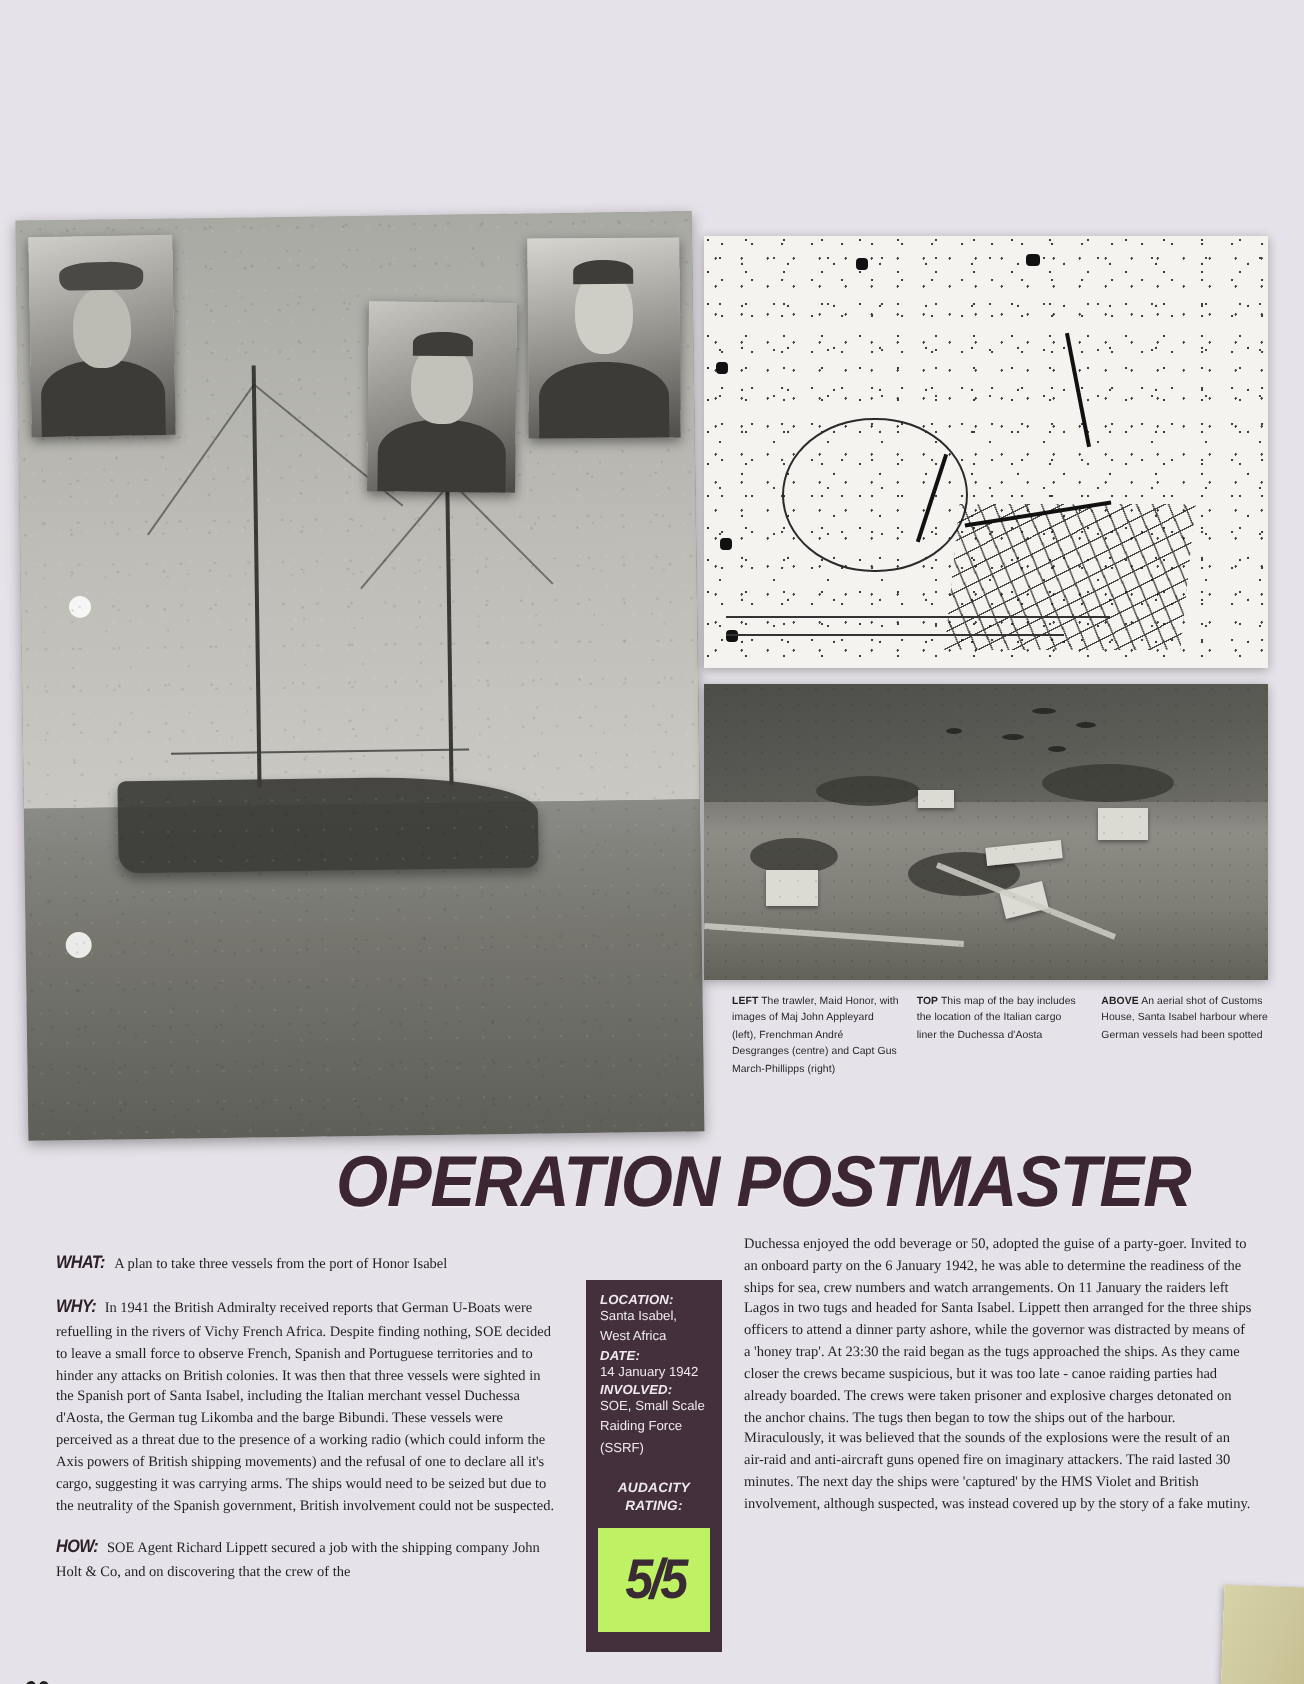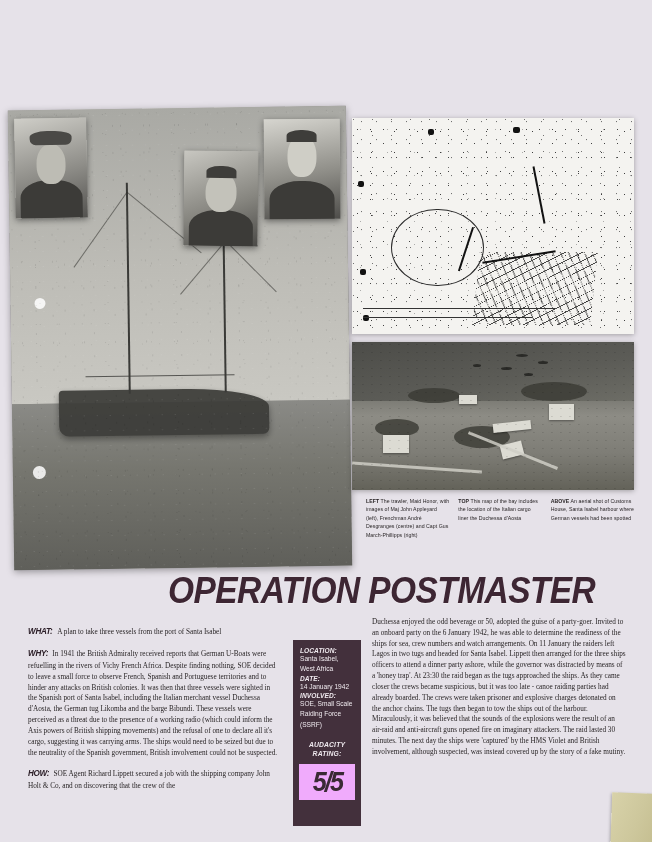--- a/index.html
+++ b/index.html
@@ -143,21 +143,21 @@
     background:#43303c;color:#efe9ee;
     font-family:"Liberation Sans",sans-serif;
     padding:7px 7px 6px 7px;box-sizing:border-box;
   }
   .fb-key{font-weight:bold;font-style:italic;font-size:6.6px;letter-spacing:.01em;}
   .fb-val{font-size:6.6px;line-height:1.42;margin-bottom:1px;}
   .fb-rate-label{
     text-align:center;font-weight:bold;font-style:italic;
     font-size:6.8px;line-height:1.3;margin-top:12px;letter-spacing:.02em;}
   .fb-rate-box{
-    margin:5px -1px 0 -1px;background:#f0abfc;height:36px;
+    margin:5px -1px 0 -1px;background:#bef264;height:52px;
     display:flex;align-items:center;justify-content:center;}
   .fb-rate{
     font-family:"Liberation Sans",sans-serif;font-weight:bold;font-style:italic;
     font-size:28px;color:#3a2a34;letter-spacing:-2px;
     transform:scaleX(.9);}
 
   
   .pageno{
     position:absolute;left:12px;top:802px;
     font-family:"Liberation Sans",sans-serif;font-weight:bold;
@@ -257,21 +257,21 @@
   </div>
 
   <div class="title-wrap">
 
     <div class="title">OPERATION POSTMASTER</div>
 
   </div>
 
   <div class="col-left">
     <p class="para">
-      <span class="lbl">WHAT:</span><span>A plan to take three vessels from the port of Santa Isabel</span>
+      <span class="lbl">WHAT:</span><span>A plan to take three vessels from the port of Honor Isabel</span>
     </p>
     <p class="para">
       <span class="lbl">WHY:</span><span>In 1941 the British Admiralty received reports that German U-Boats were refuelling in the rivers of Vichy French Africa. Despite finding nothing, SOE decided to leave a small force to observe French, Spanish and Portuguese territories and to hinder any attacks on British colonies. It was then that three vessels were sighted in the Spanish port of Santa Isabel, including the Italian merchant vessel Duchessa d'Aosta, the German tug Likomba and the barge Bibundi. These vessels were perceived as a threat due to the presence of a working radio (which could inform the Axis powers of British shipping movements) and the refusal of one to declare all it's cargo, suggesting it was carrying arms. The ships would need to be seized but due to the neutrality of the Spanish government, British involvement could not be suspected.</span>
     </p>
     <p class="para">
       <span class="lbl">HOW:</span><span>SOE Agent Richard Lippett secured a job with the shipping company John Holt &amp; Co, and on discovering that the crew of the</span>
     </p>
   </div>
 
   <div class="factbox">

